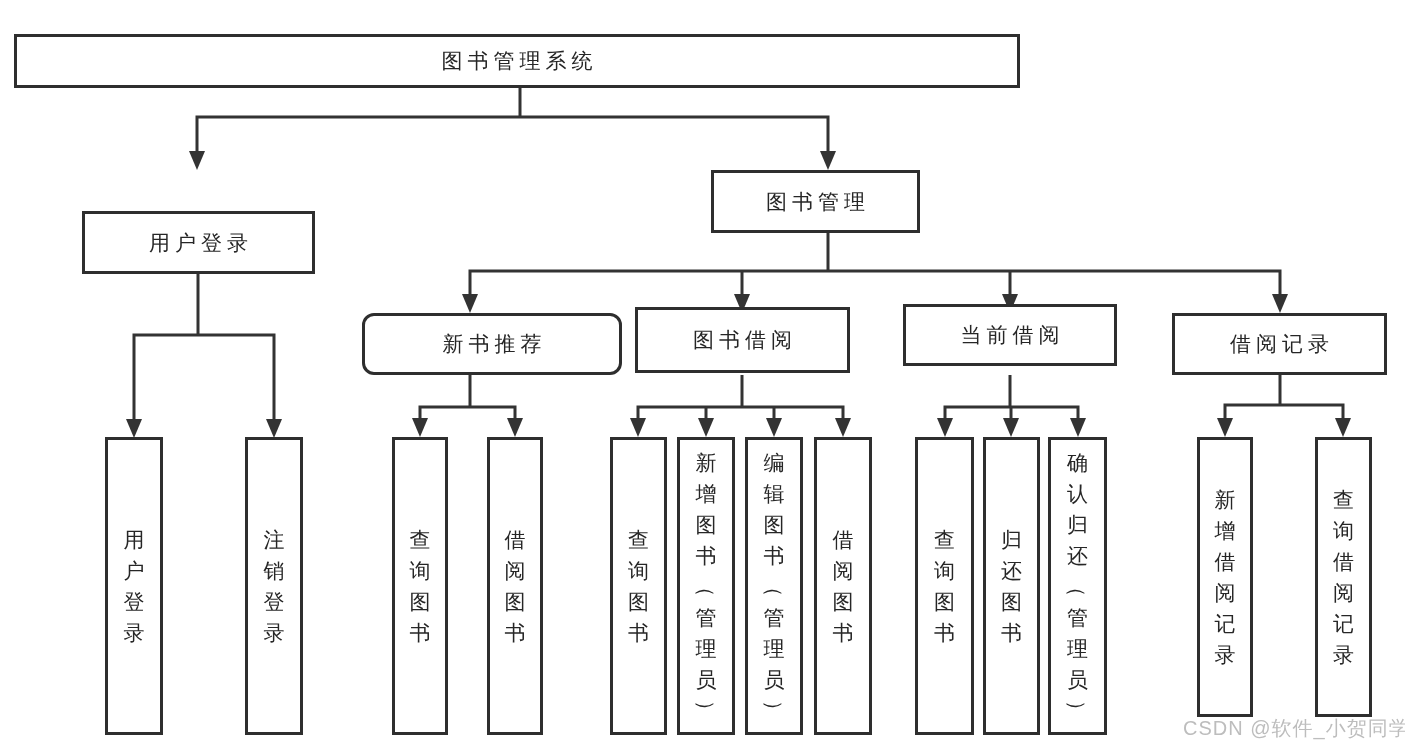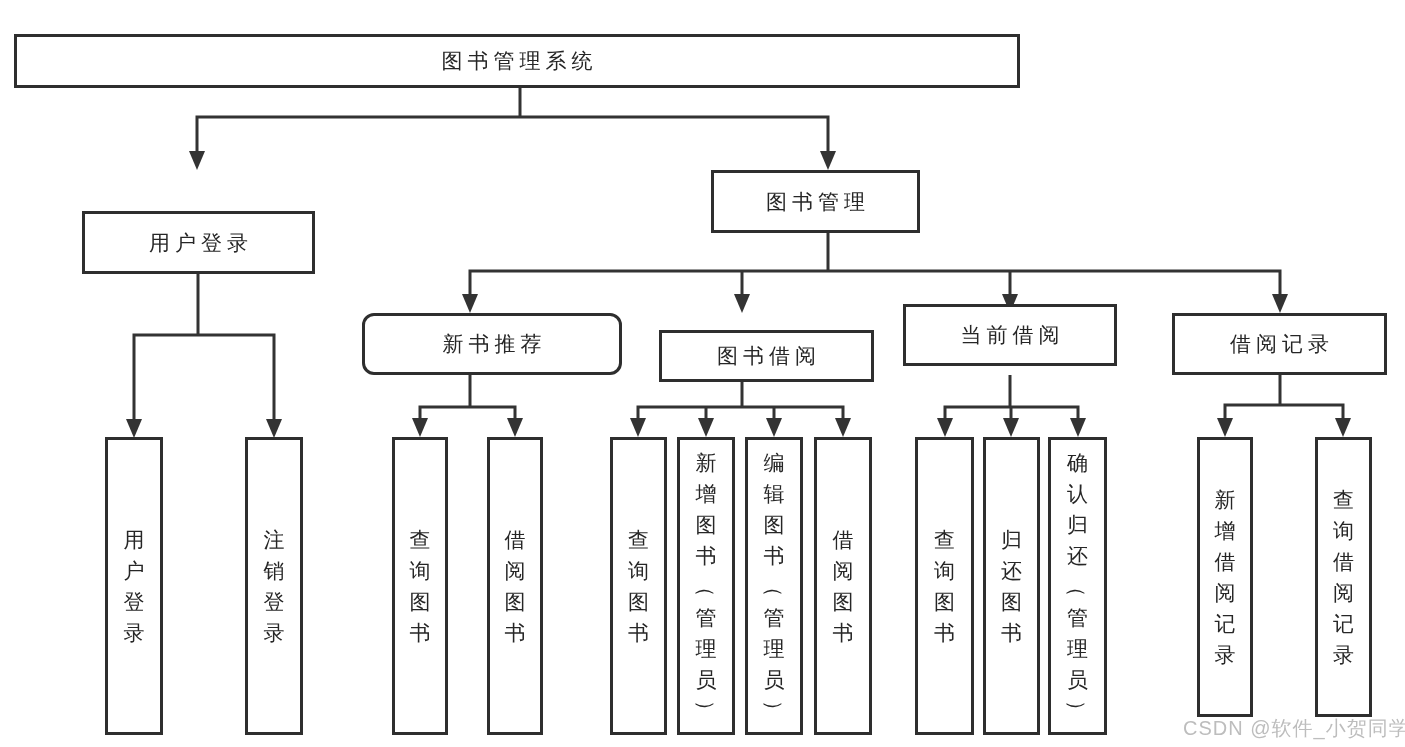--- a/index.html
+++ b/index.html
@@ -116,21 +116,21 @@
     <polygon points="1217,418 1233,418 1225,437"></polygon>
     <polygon points="1335,418 1351,418 1343,437"></polygon>
   </svg>
 
   <div class="hbox" style="left:14px; top:14px; width:1006px; height:54px;margin-top:20px;">图书管理系统</div>
 
   <div class="hbox" style="left:82px; top:170px; width:233px; height:63px;margin-top:41px;">用户登录</div>
   <div class="hbox" style="left:711px; top:170px; width:209px; height:63px;">图书管理</div>
 
   <div class="hbox" style="left:362px; top:313px; width:260px; height:62px;border-radius:12px;">新书推荐</div>
-  <div class="hbox" style="left:635px; top:330px; width:215px; height:52px;margin-left:24px;">图书借阅</div>
+  <div class="hbox" style="left:635px; top:307px; width:215px; height:66px;">图书借阅</div>
   <div class="hbox" style="left:903px; top:304px; width:214px; height:62px;">当前借阅</div>
   <div class="hbox" style="left:1172px; top:313px; width:215px; height:62px;">借阅记录</div>
 
   <div class="vbox" style="left:105px; top:437px; width:58px; height:298px;">
       <span class="vchar">用</span>
       <span class="vchar">户</span>
       <span class="vchar">登</span>
       <span class="vchar">录</span>
     </div>
   <div class="vbox" style="left:245px; top:437px; width:58px; height:298px;">

